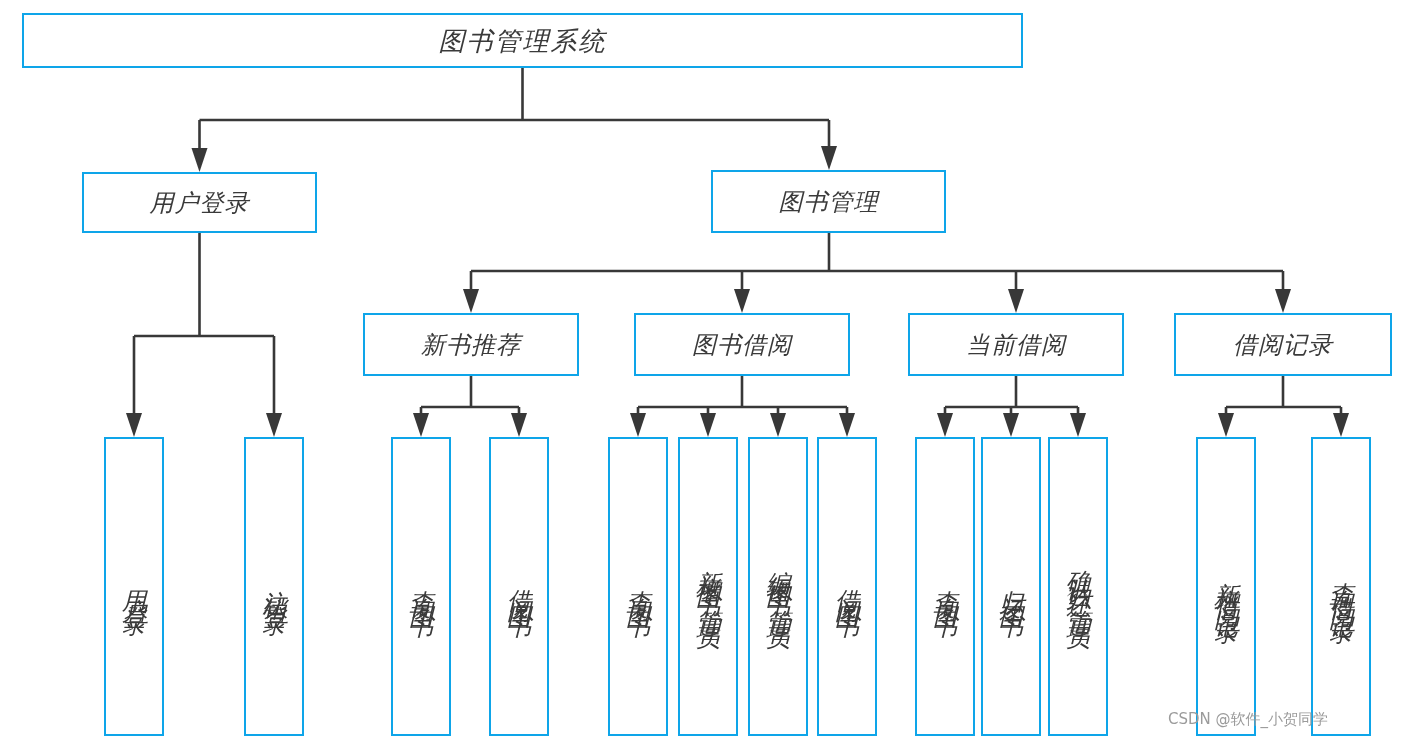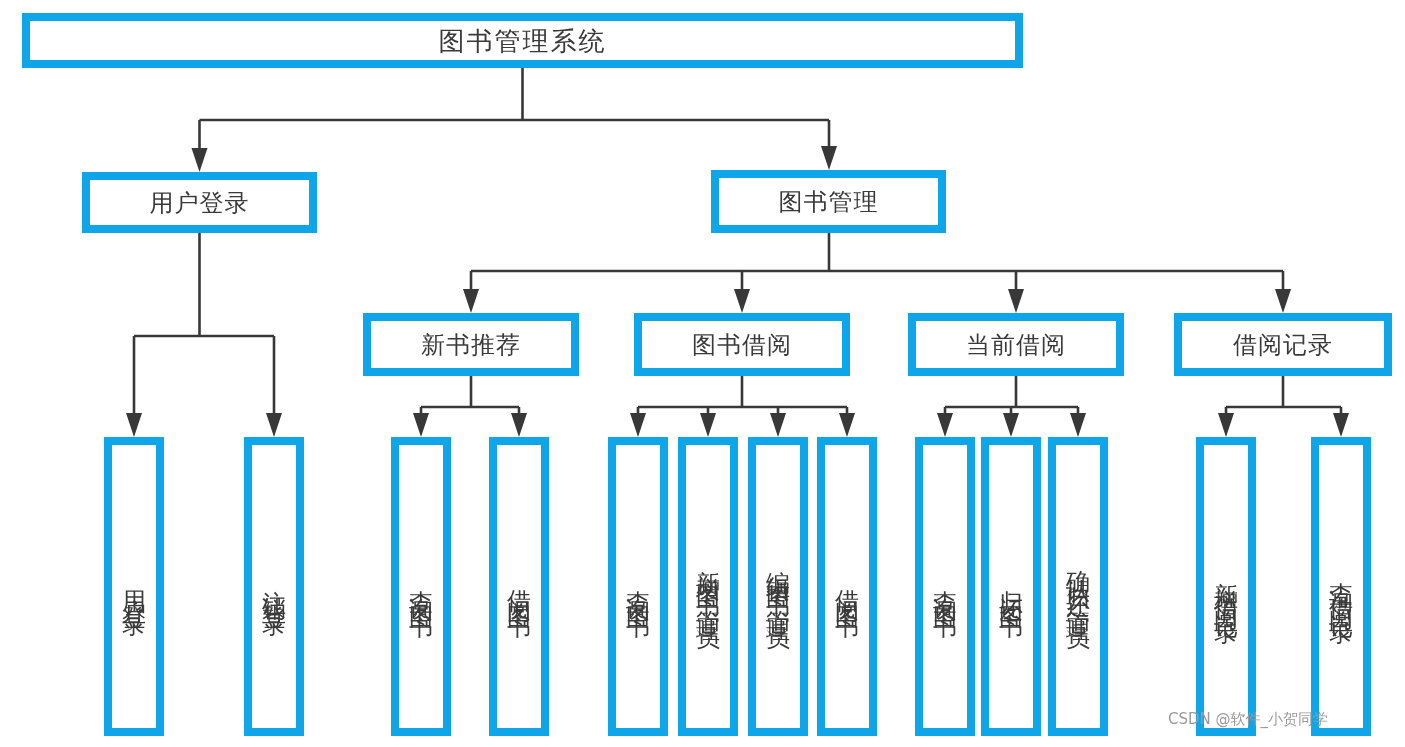--- a/index.html
+++ b/index.html
@@ -25,28 +25,29 @@
     stroke: #383838;
     stroke-width: 2.6;
   }
   .wires polygon {
     fill: #383838;
     stroke: none;
   }
   .box {
     position: absolute;
     box-sizing: border-box;
-    border: 8px solid #0ea5e9;
+    border: 2px solid #0ea5e9;
     background: #ffffff;
     color: #3a3a3a;
     display: flex;
     align-items: center;
     justify-content: center;
     text-align: center;
     line-height: 1;
+    font-style: italic;
   }
   .h-node { font-size: 24px; letter-spacing: 1px; }
   .root-node { font-size: 26px; letter-spacing: 2px; }
   .v-node {
     writing-mode: vertical-rl;
     text-orientation: mixed;
     font-size: 24px;
     letter-spacing: 8px;
   }
   .watermark {

